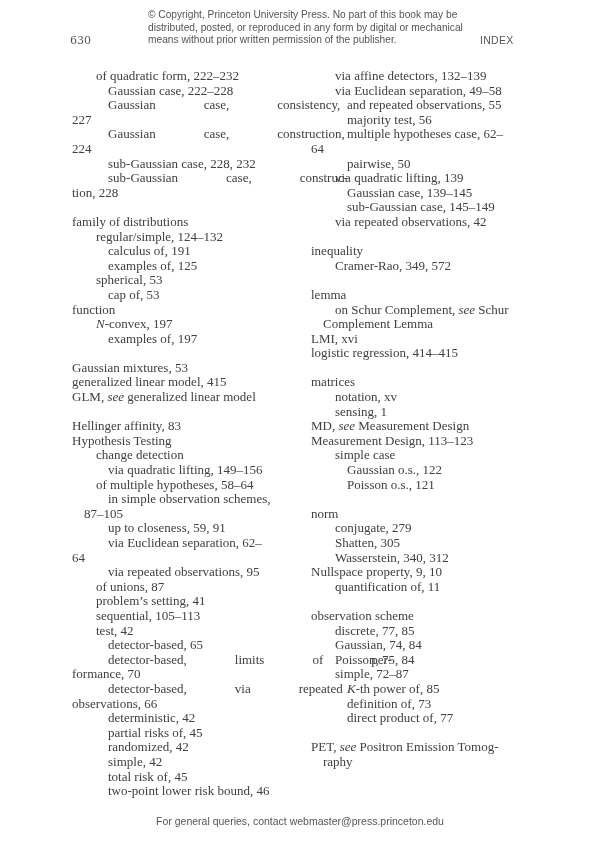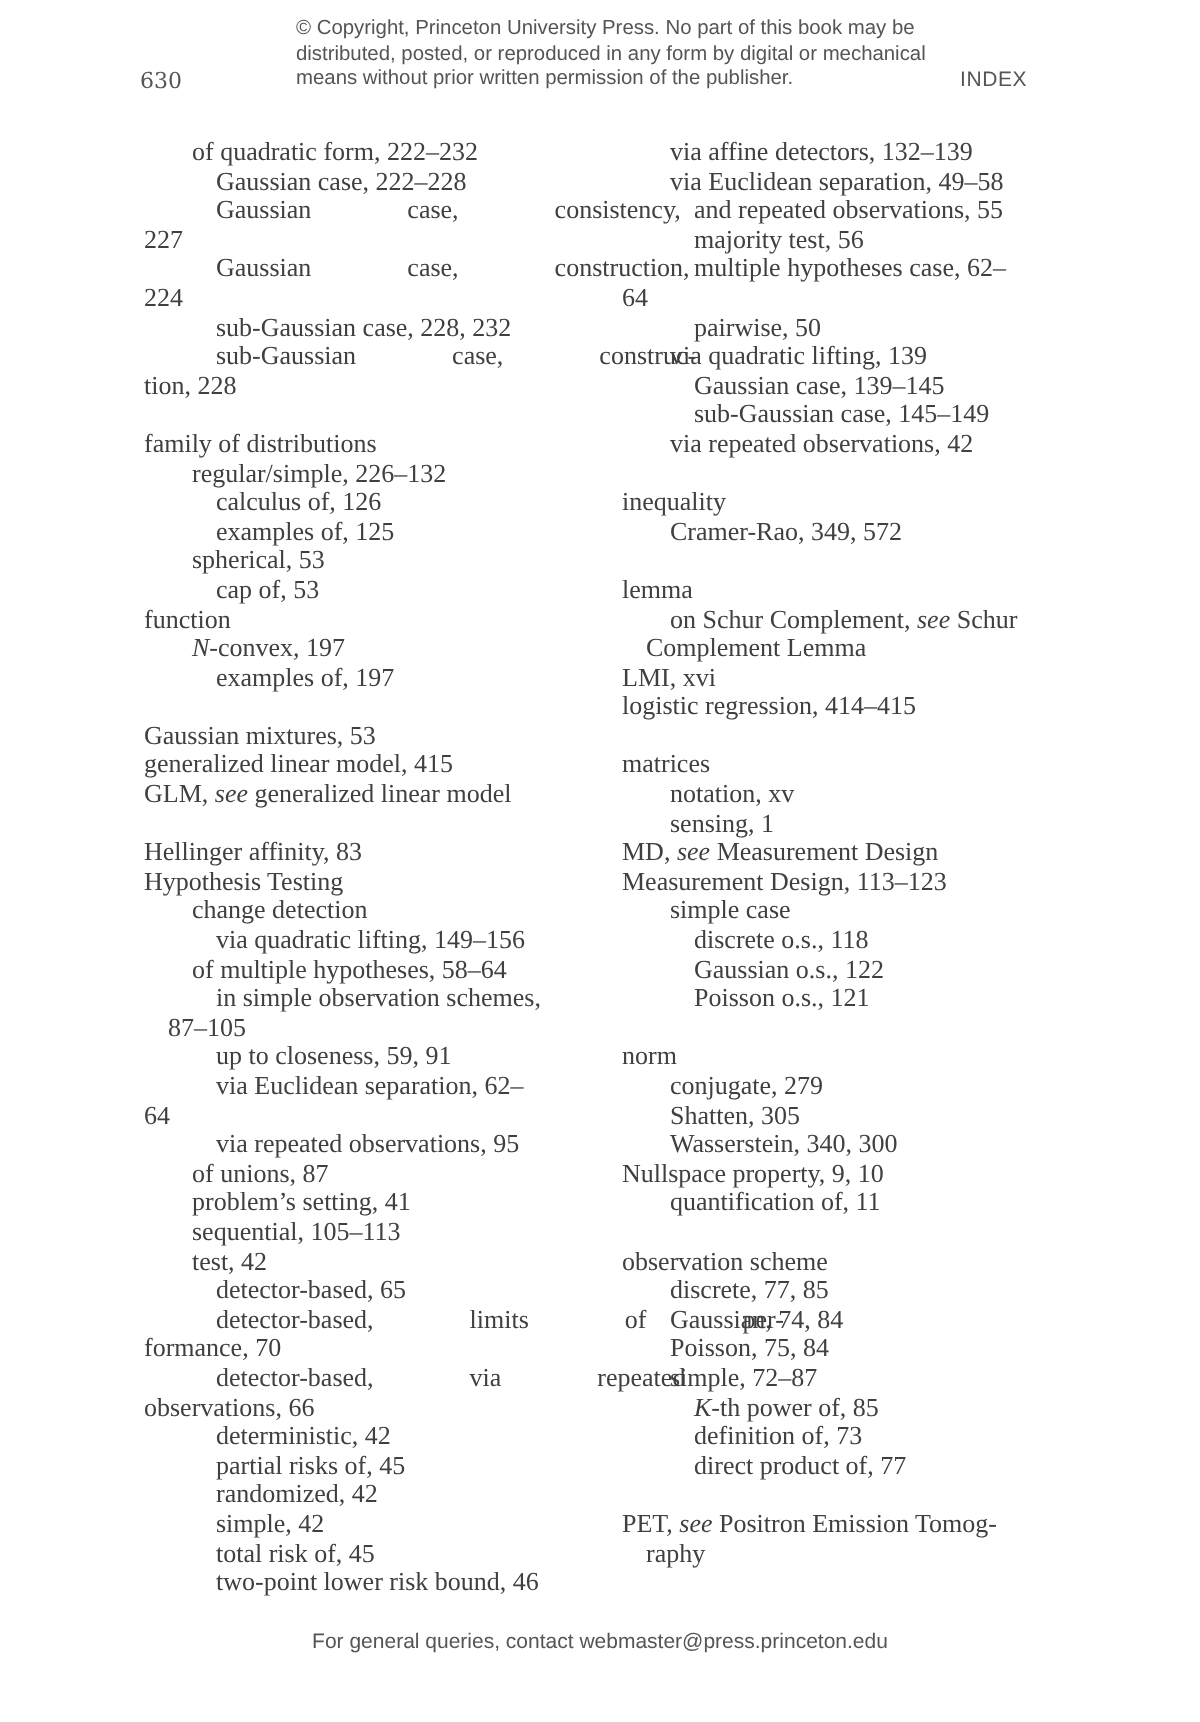--- a/index.html
+++ b/index.html
@@ -69,22 +69,22 @@
     <div class="line l2" style="display: flex;">
       <span class="just">
         <span>sub-Gaussian</span>
         <span>case,</span>
         <span>construc-</span>
       </span>
     </div>
     <div class="line l0">tion, 228</div>
     <div class="gap"></div>
     <div class="line l0">family of distributions</div>
-    <div class="line l1">regular/simple, 226–132</div>
-    <div class="line l2">calculus of, 126</div>
+    <div class="line l1">regular/simple, 124–132</div>
+    <div class="line l2">calculus of, 191</div>
     <div class="line l2">examples of, 125</div>
     <div class="line l1">spherical, 53</div>
     <div class="line l2">cap of, 53</div>
     <div class="line l0">function</div>
     <div class="line l1"><em>N</em>-convex, 197</div>
     <div class="line l2">examples of, 197</div>
     <div class="gap"></div>
     <div class="line l0">Gaussian mixtures, 53</div>
     <div class="line l0">generalized linear model, 415</div>
     <div class="line l0">GLM, <em>see</em> generalized linear model</div>
@@ -150,28 +150,27 @@
     <div class="line c1">Complement Lemma</div>
     <div class="line l0">LMI, xvi</div>
     <div class="line l0">logistic regression, 414–415</div>
     <div class="gap"></div>
     <div class="line l0">matrices</div>
     <div class="line l1">notation, xv</div>
     <div class="line l1">sensing, 1</div>
     <div class="line l0">MD, <em>see</em> Measurement Design</div>
     <div class="line l0">Measurement Design, 113–123</div>
     <div class="line l1">simple case</div>
-    <div class="line l2">discrete o.s., 118</div>
     <div class="line l2">Gaussian o.s., 122</div>
     <div class="line l2">Poisson o.s., 121</div>
     <div class="gap"></div>
     <div class="line l0">norm</div>
     <div class="line l1">conjugate, 279</div>
     <div class="line l1">Shatten, 305</div>
-    <div class="line l1">Wasserstein, 340, 300</div>
+    <div class="line l1">Wasserstein, 340, 312</div>
     <div class="line l0">Nullspace property, 9, 10</div>
     <div class="line l1">quantification of, 11</div>
     <div class="gap"></div>
     <div class="line l0">observation scheme</div>
     <div class="line l1">discrete, 77, 85</div>
     <div class="line l1">Gaussian, 74, 84</div>
     <div class="line l1">Poisson, 75, 84</div>
     <div class="line l1">simple, 72–87</div>
     <div class="line l2"><em>K</em>-th power of, 85</div>
     <div class="line l2">definition of, 73</div>

